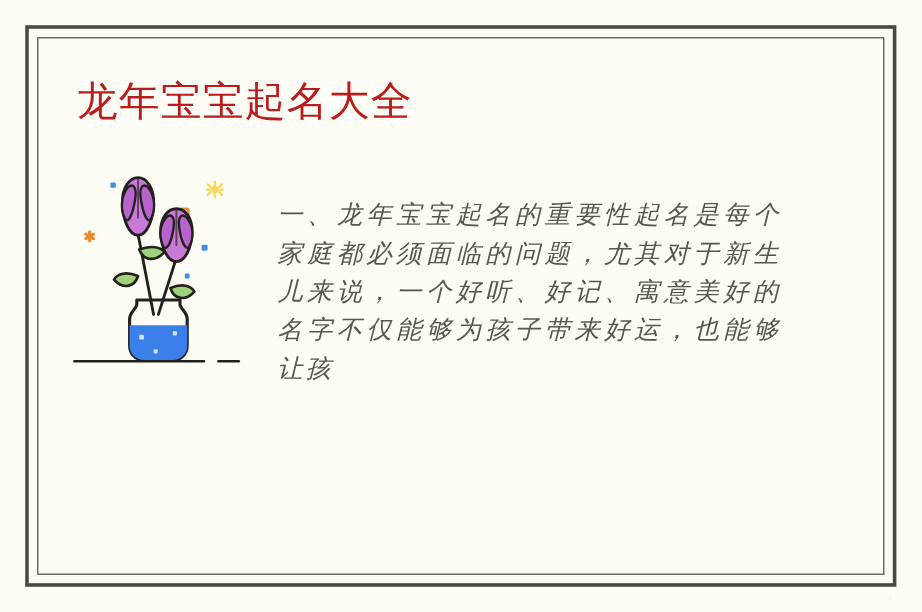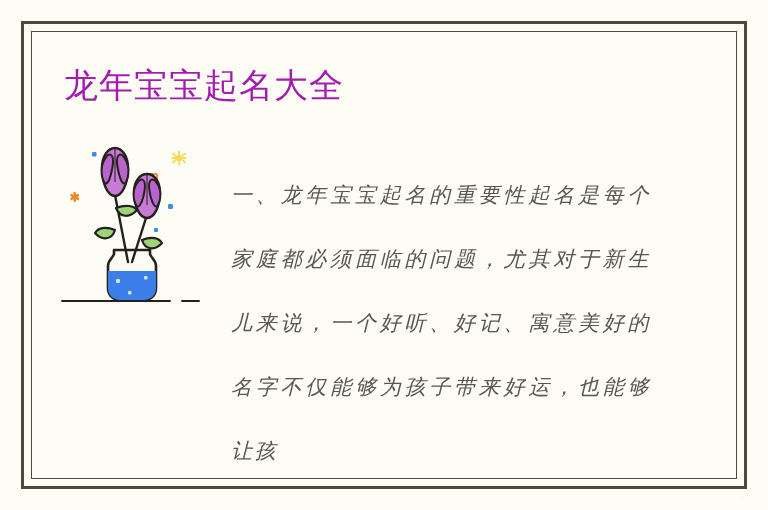--- a/index.html
+++ b/index.html
@@ -43,21 +43,21 @@
   }
 
   
   .title {
     position: absolute;
     left: 64px;
     top: 62px;
     font-size: 34px;
     line-height: 46px;
     letter-spacing: 1px;
-    color: #a21caf;
+    color: #b91c1c;
     font-family: "Liberation Sans", "DejaVu Sans", sans-serif;
     white-space: nowrap;
   }
 
   
   .illustration {
     position: absolute;
     left: 58px;
     top: 140px;
     width: 165px;
@@ -68,21 +68,21 @@
   }
 
   
   .body-text {
     position: absolute;
     left: 231px;
     top: 163px;
     width: 420px;
     font-family: "DejaVu Sans", "Liberation Sans", sans-serif;
     font-size: 21px;
-    line-height: 64px;
+    line-height: 32px;
     letter-spacing: 2.5px;
     color: #58564d;
     font-style: italic;
     text-align: justify;
     word-break: break-all;
   }
 
   
   .watermark {
     position: absolute;

